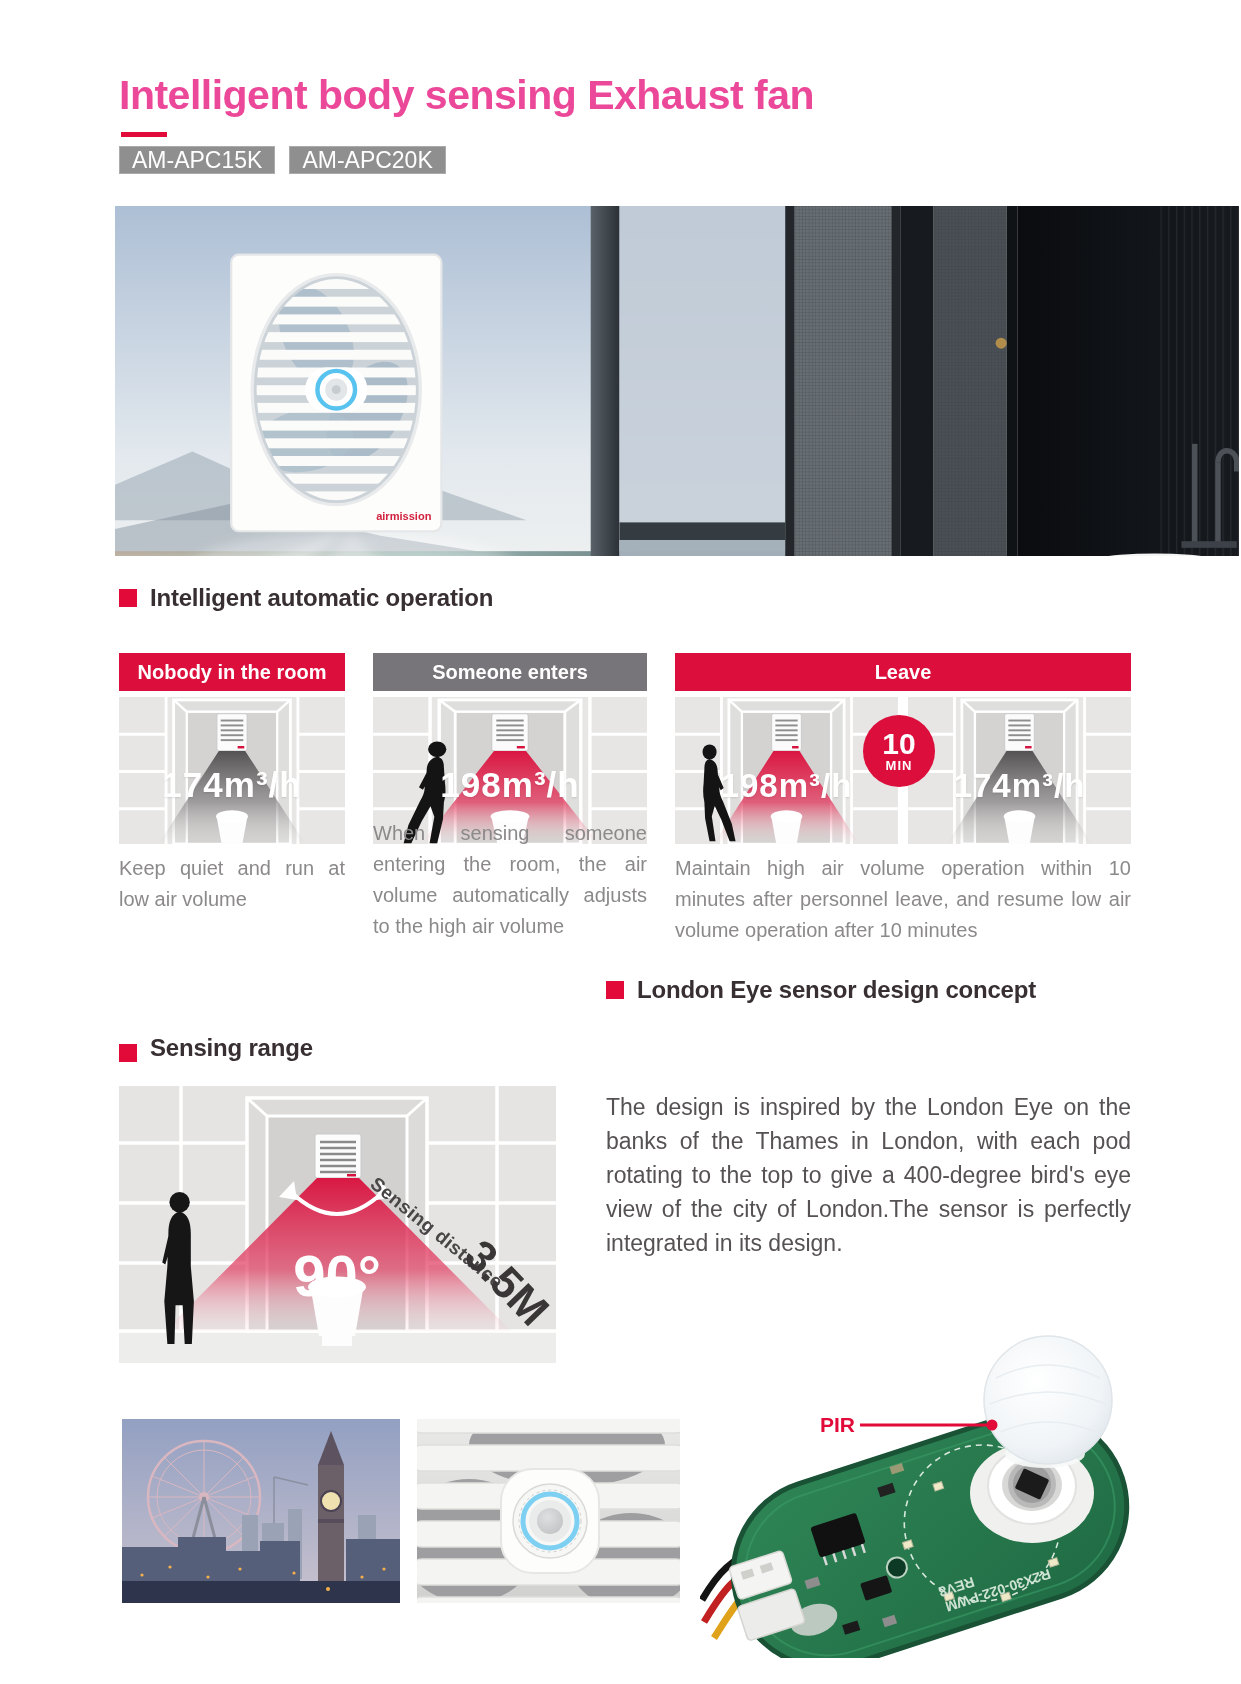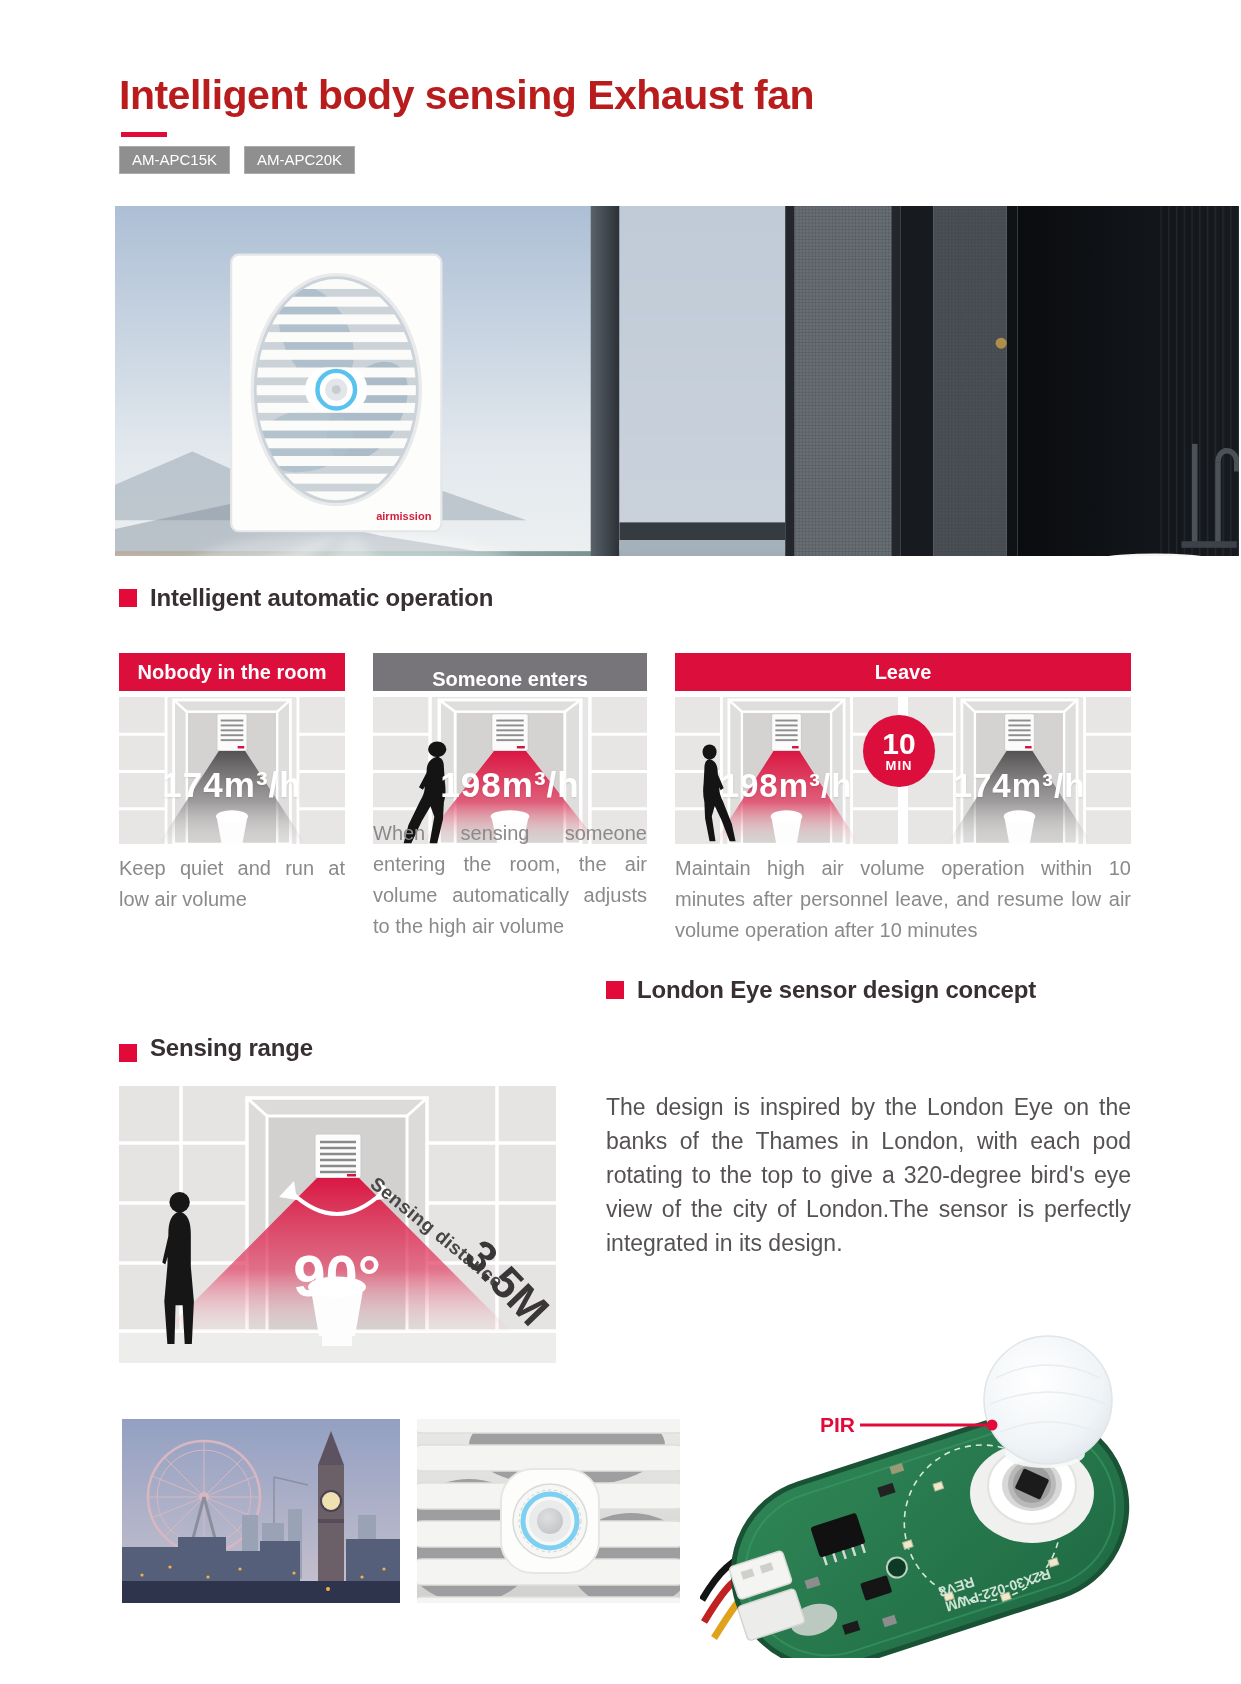--- a/index.html
+++ b/index.html
@@ -1,35 +1,35 @@
 <!DOCTYPE html>
 <html><head>
 <meta charset="utf-8">
 <style>
   html,body{margin:0;padding:0;background:#fff;}
   .page{position:relative;width:1241px;height:1684px;background:#fff;overflow:hidden;
         font-family:"Liberation Sans",sans-serif;}
   .abs{position:absolute;}
   
-  .title{left:119px;top:72px;font-size:41px;font-weight:800;color:#b91c1c;letter-spacing:-.5px;}
+  .title{left:119px;top:72px;font-size:41px;font-weight:800;color:#ec4899;letter-spacing:-.5px;}
   .dash{left:121px;top:132px;width:46px;height:5px;background:#e20a38;}
   .models{left:119px;top:146px;display:flex;gap:14px;}
-  .badge{background:#8f8f8f;color:#fff;font-size:15px;padding:2px 13px;line-height:24px;
+  .badge{background:#8f8f8f;color:#fff;font-size:23px;padding:2px 13px;line-height:24px;
          box-shadow:inset 0 0 0 1px rgba(255,255,255,.25);}
   
   .hero{left:115px;top:206px;width:1124px;height:350px;overflow:hidden;background:#dfe5ea;}
   
   .sec{display:flex;align-items:center;gap:13px;}
   .bullet{width:18px;height:18px;background:#e20a38;flex:0 0 auto;}
   .sec h2{margin:0;font-size:24px;font-weight:800;color:#372f32;letter-spacing:-.2px;}
   
   .phead{height:38px;display:flex;align-items:center;justify-content:center;
          color:#fff;font-size:20px;font-weight:700;}
   .phead.red{background:#dc0e3c;}
-  .phead.gray{background:#77757a;align-items:flex-end;}
+  .phead.gray{background:#77757a;}
   .illus{overflow:hidden;}
   .illus svg{display:block;width:100%;height:100%;}
   .vol{position:absolute;left:0;right:0;top:68px;text-align:center;color:#fff;
        font-size:35px;font-weight:700;letter-spacing:1px;text-shadow:0 1px 2px rgba(0,0,0,.10);}
   .vol.small{font-size:33px;top:70px;}
   .timer{left:863px;top:715px;width:72px;height:72px;border-radius:50%;background:#dc0e3c;
          display:flex;flex-direction:column;align-items:center;justify-content:center;color:#fff;z-index:5;}
   .timer .t1{font-size:30px;font-weight:700;line-height:28px;}
   .timer .t2{font-size:13px;font-weight:700;letter-spacing:1px;}
   .desc{font-size:20px;line-height:31px;color:#8b898a;text-align:justify;}
@@ -327,21 +327,21 @@
         <polygon points="175,95 160,111 178,114" fill="#ffffff"></polygon>
         <polygon points="261,95 276,111 258,114" fill="#ffffff"></polygon>
       </g>
       <text x="218" y="210" text-anchor="middle" font-size="58" font-weight="800" fill="#ffffff">90°</text>
       <text transform="translate(250,100) rotate(39)" font-size="19" font-weight="700" fill="#4a4547" letter-spacing=".5">Sensing distance</text>
       <text transform="translate(343,172) rotate(46)" font-size="44" font-weight="800" fill="#3a3638">3.5M</text>
       <use href="#stander" fill="#161616" transform="translate(30,105) scale(1.02)"></use>
     </svg>
   </div>
 
-  <div class="abs para" style="left:606px;top:1090px;width:525px;">The design is inspired by the London Eye on the banks of the Thames in London, with each pod rotating to the top to give a 320-degree bird's eye view of the city of London.The sensor is perfectly integrated in its design.</div>
+  <div class="abs para" style="left:606px;top:1090px;width:525px;">The design is inspired by the London Eye on the banks of the Thames in London, with each pod rotating to the top to give a 400-degree bird's eye view of the city of London.The sensor is perfectly integrated in its design.</div>
 
   <div class="abs photo" style="left:700px;top:1308px;width:460px;height:350px;">
     <svg viewBox="0 0 460 350">
       <defs>
         <radialGradient id="domeG" cx=".4" cy=".35" r=".75">
           <stop offset="0" stop-color="#ffffff"></stop>
             <stop offset=".7" stop-color="#f0f4f7"></stop>
             <stop offset="1" stop-color="#dde4ea"></stop>
         </radialGradient>
         <linearGradient id="boardG" x1="0" y1="0" x2="1" y2="1">

